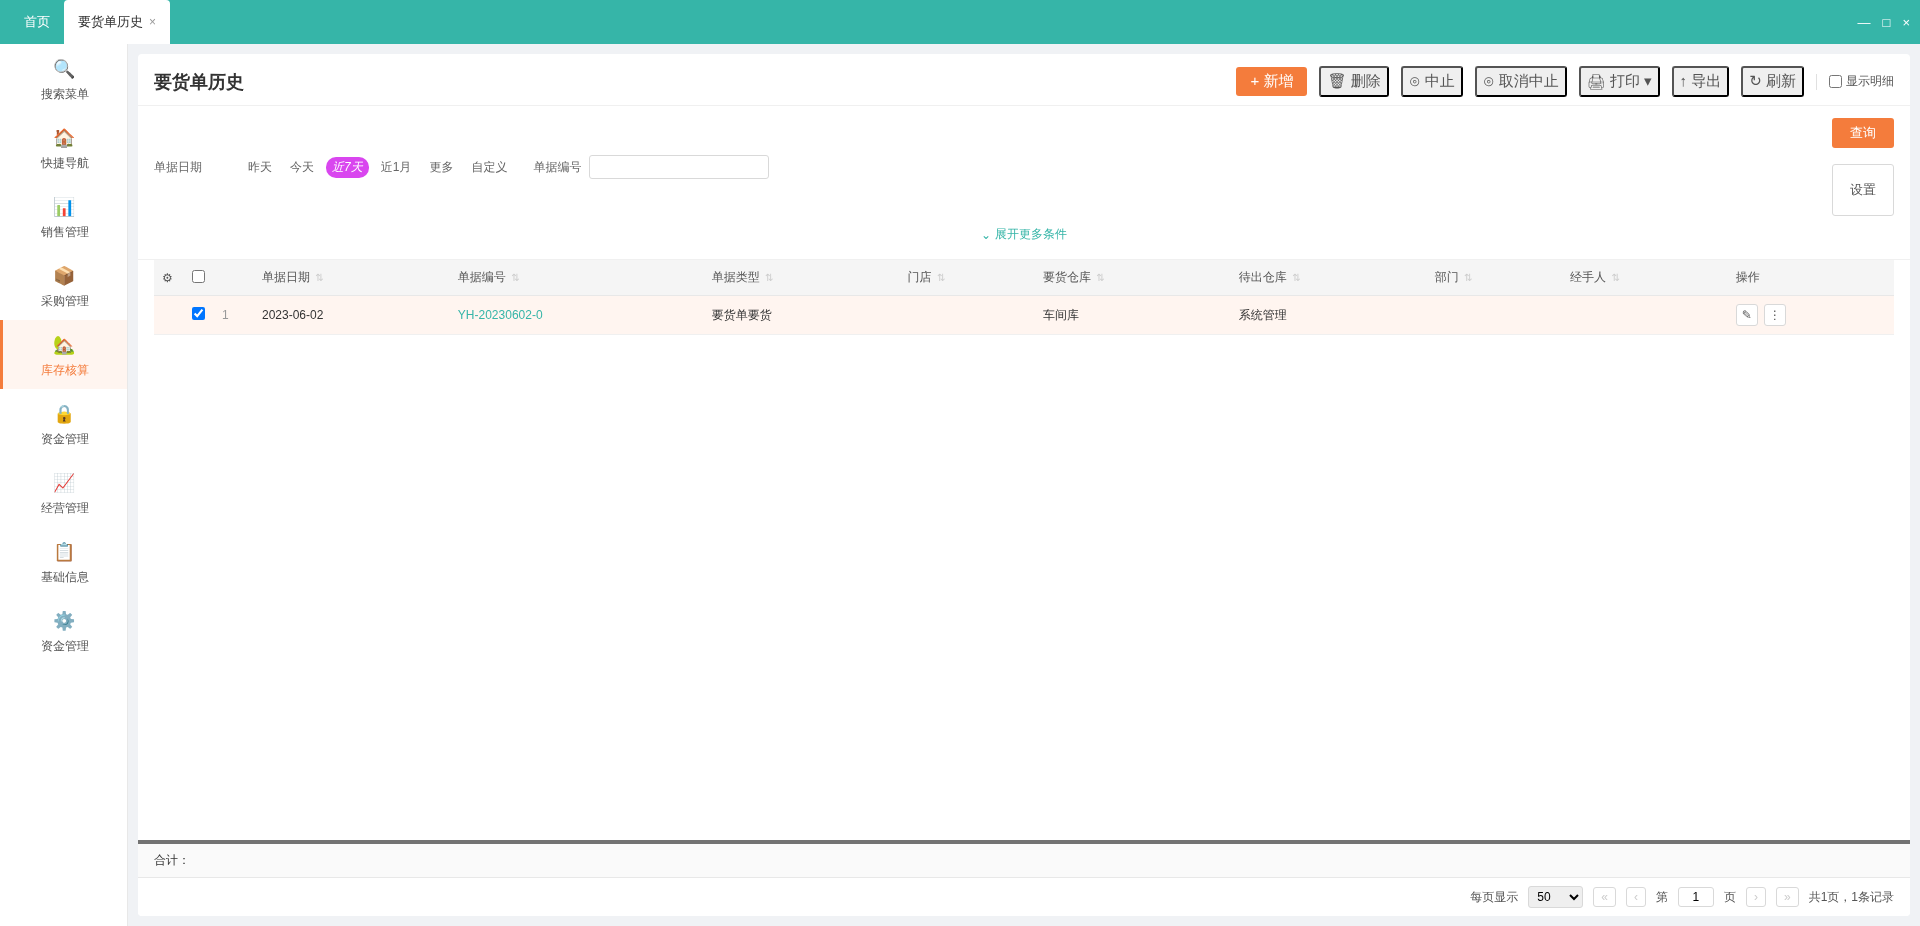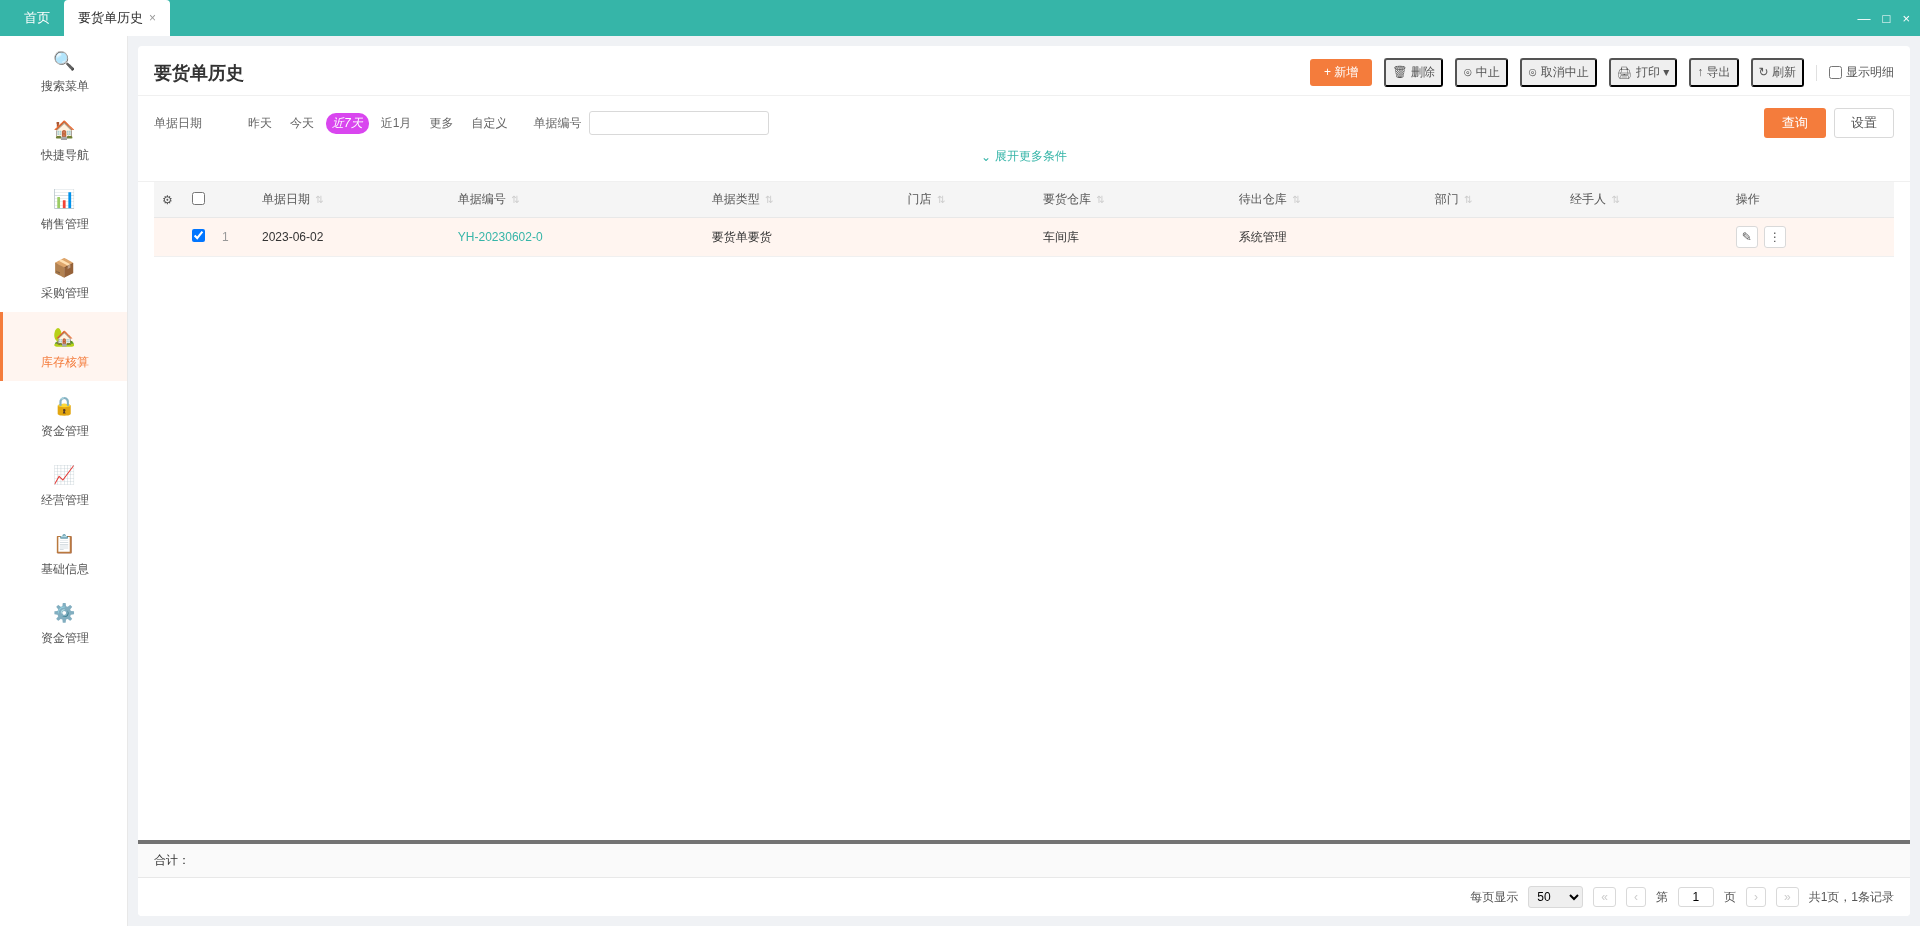--- a/index.html
+++ b/index.html
@@ -1,21 +1,21 @@
 <!DOCTYPE html>
 <html><head>
   <meta charset="utf-8">
   <style>
     * { box-sizing: border-box; margin: 0; padding: 0; }
     body { font-family: 'Microsoft YaHei', Arial, sans-serif; font-size: 13px; background: #f0f2f5; display: flex; flex-direction: column; height: 926px; overflow: hidden; }
 
     
     .top-bar {
       background: #36b5a8;
-      height: 36px;
+      height: 44px;
       display: flex;
       padding: 0 10px;
       color: white;
       flex-shrink: 0;
     }
     .top-bar .tab {
       display: flex;
       align-items: center;
       height: 100%;
       padding: 0 14px;
@@ -116,21 +116,21 @@
     .header-actions {
       display: flex;
       align-items: center;
       gap: 12px;
     }
     .action-btn {
       display: flex;
       align-items: center;
       gap: 4px;
       cursor: pointer;
-      font-size: 12px;
+      font-size: 15px;
       color: #555;
       padding: 4px 6px;
       border-radius: 3px;
     }
     .action-btn.primary {
       background: #f47c3c;
       color: white;
       border: none;
       padding: 5px 14px;
       border-radius: 3px;
@@ -220,29 +220,29 @@
       border: none;
       padding: 6px 18px;
       border-radius: 3px;
       cursor: pointer;
       font-size: 13px;
     }
     .btn-setting {
       border: 1px solid #d9d9d9;
       background: white;
       color: #555;
-      padding: 1px 16px;
+      padding: 16px 16px;
       border-radius: 3px;
       cursor: pointer;
       font-size: 13px;
     }
     .query-btns {
       display: flex;
-      flex-direction: row;
-      gap: 8px;
+      flex-direction: column;
+      gap: 16px;
       margin-left: auto;
     }
 
     
     .table-area {
       flex: 1;
       overflow: auto;
       padding: 0 16px;
     }
     table {

